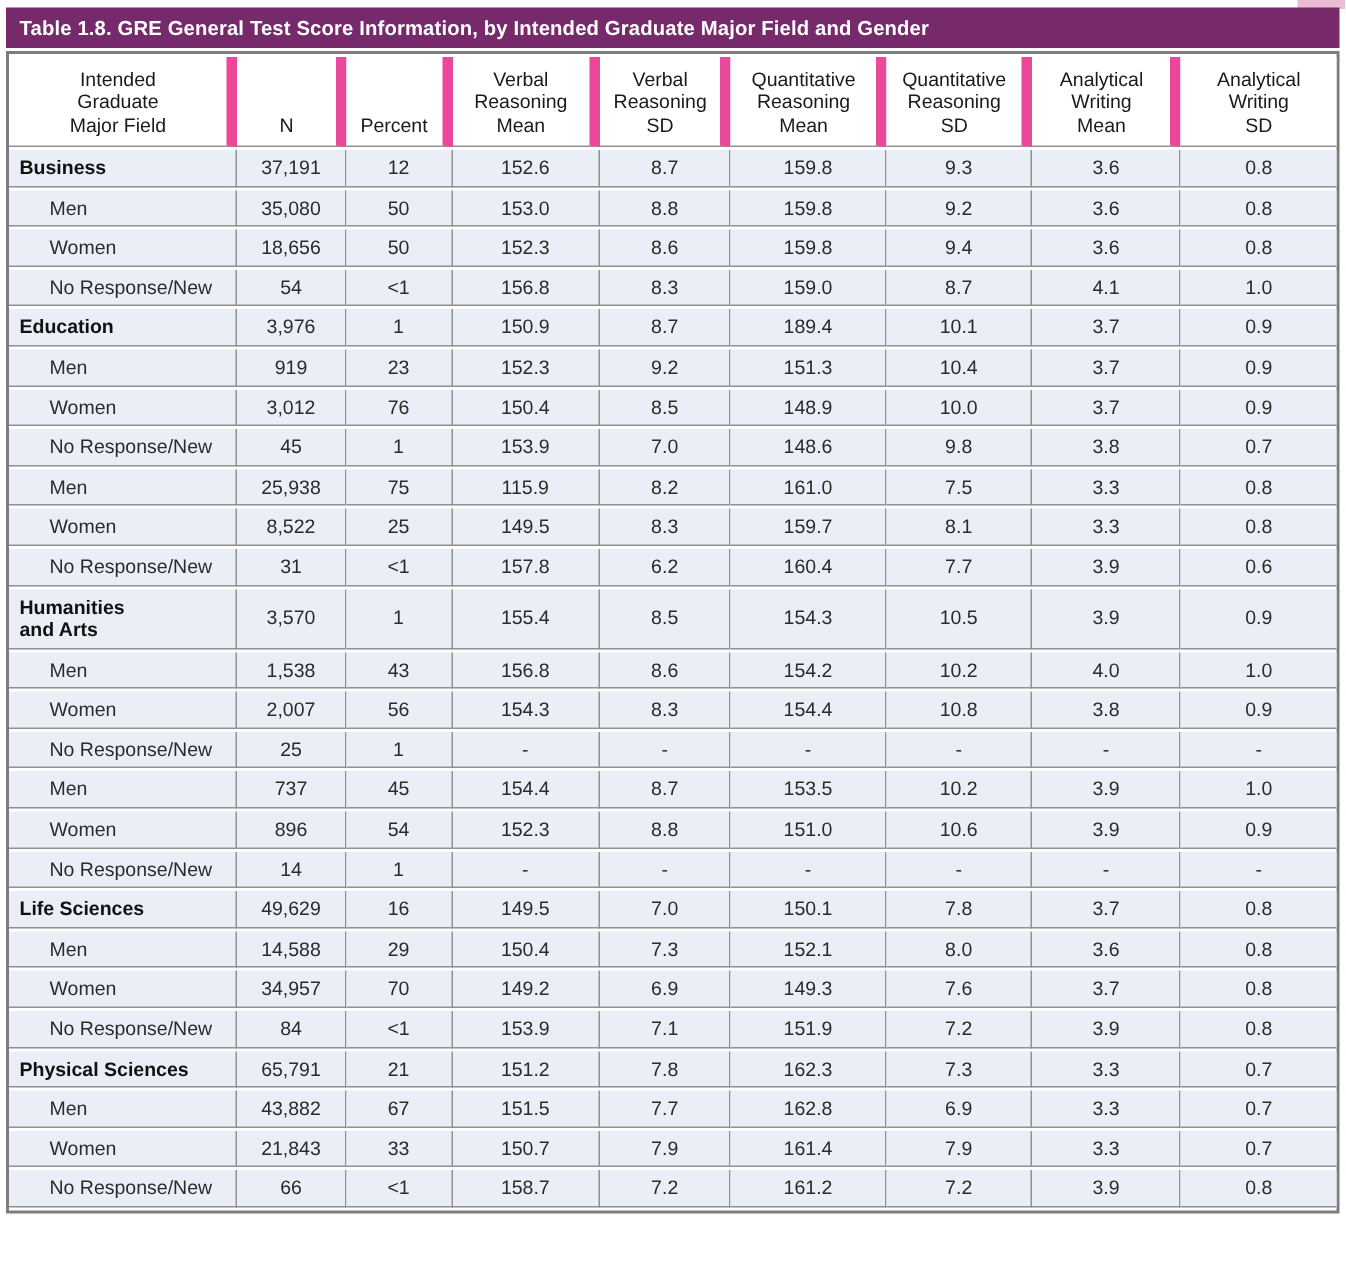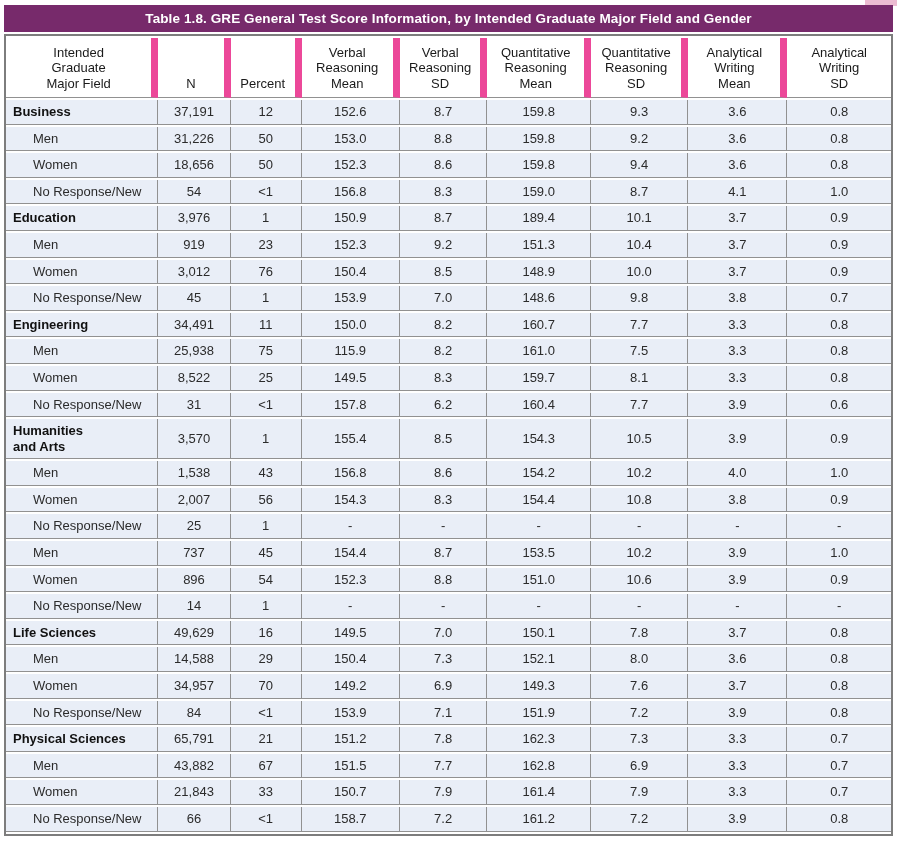--- a/index.html
+++ b/index.html
@@ -22,21 +22,20 @@
     width: 889px;
   }
   .title-bar {
     background: #772A6B;
     color: #ffffff;
     font-weight: bold;
     font-size: 13.5px;
     padding: 6px 9px 6px;
     margin-bottom: 2px;
     letter-spacing: 0.1px;
-    text-align: center;
   }
   .artifact {
     position: absolute;
     top: 0;
     right: 0;
     width: 32px;
     height: 6px;
     background: #ecbcd2;
   }
   table {
@@ -128,21 +127,21 @@
             <td class="val">12</td>
             <td class="val">152.6</td>
             <td class="val">8.7</td>
             <td class="val">159.8</td>
             <td class="val">9.3</td>
             <td class="val">3.6</td>
             <td class="val">0.8</td>
           </tr>
           <tr>
             <td class="field sub">Men</td>
-            <td class="val">31,226</td>
+            <td class="val">35,080</td>
             <td class="val">50</td>
             <td class="val">153.0</td>
             <td class="val">8.8</td>
             <td class="val">159.8</td>
             <td class="val">9.2</td>
             <td class="val">3.6</td>
             <td class="val">0.8</td>
           </tr>
           <tr>
             <td class="field sub">Women</td>
@@ -202,31 +201,20 @@
           <tr>
             <td class="field sub">No Response/New</td>
             <td class="val">45</td>
             <td class="val">1</td>
             <td class="val">153.9</td>
             <td class="val">7.0</td>
             <td class="val">148.6</td>
             <td class="val">9.8</td>
             <td class="val">3.8</td>
             <td class="val">0.7</td>
-          </tr>
-          <tr>
-            <td class="field group">Engineering</td>
-            <td class="val">34,491</td>
-            <td class="val">11</td>
-            <td class="val">150.0</td>
-            <td class="val">8.2</td>
-            <td class="val">160.7</td>
-            <td class="val">7.7</td>
-            <td class="val">3.3</td>
-            <td class="val">0.8</td>
           </tr>
           <tr>
             <td class="field sub">Men</td>
             <td class="val">25,938</td>
             <td class="val">75</td>
             <td class="val">115.9</td>
             <td class="val">8.2</td>
             <td class="val">161.0</td>
             <td class="val">7.5</td>
             <td class="val">3.3</td>

